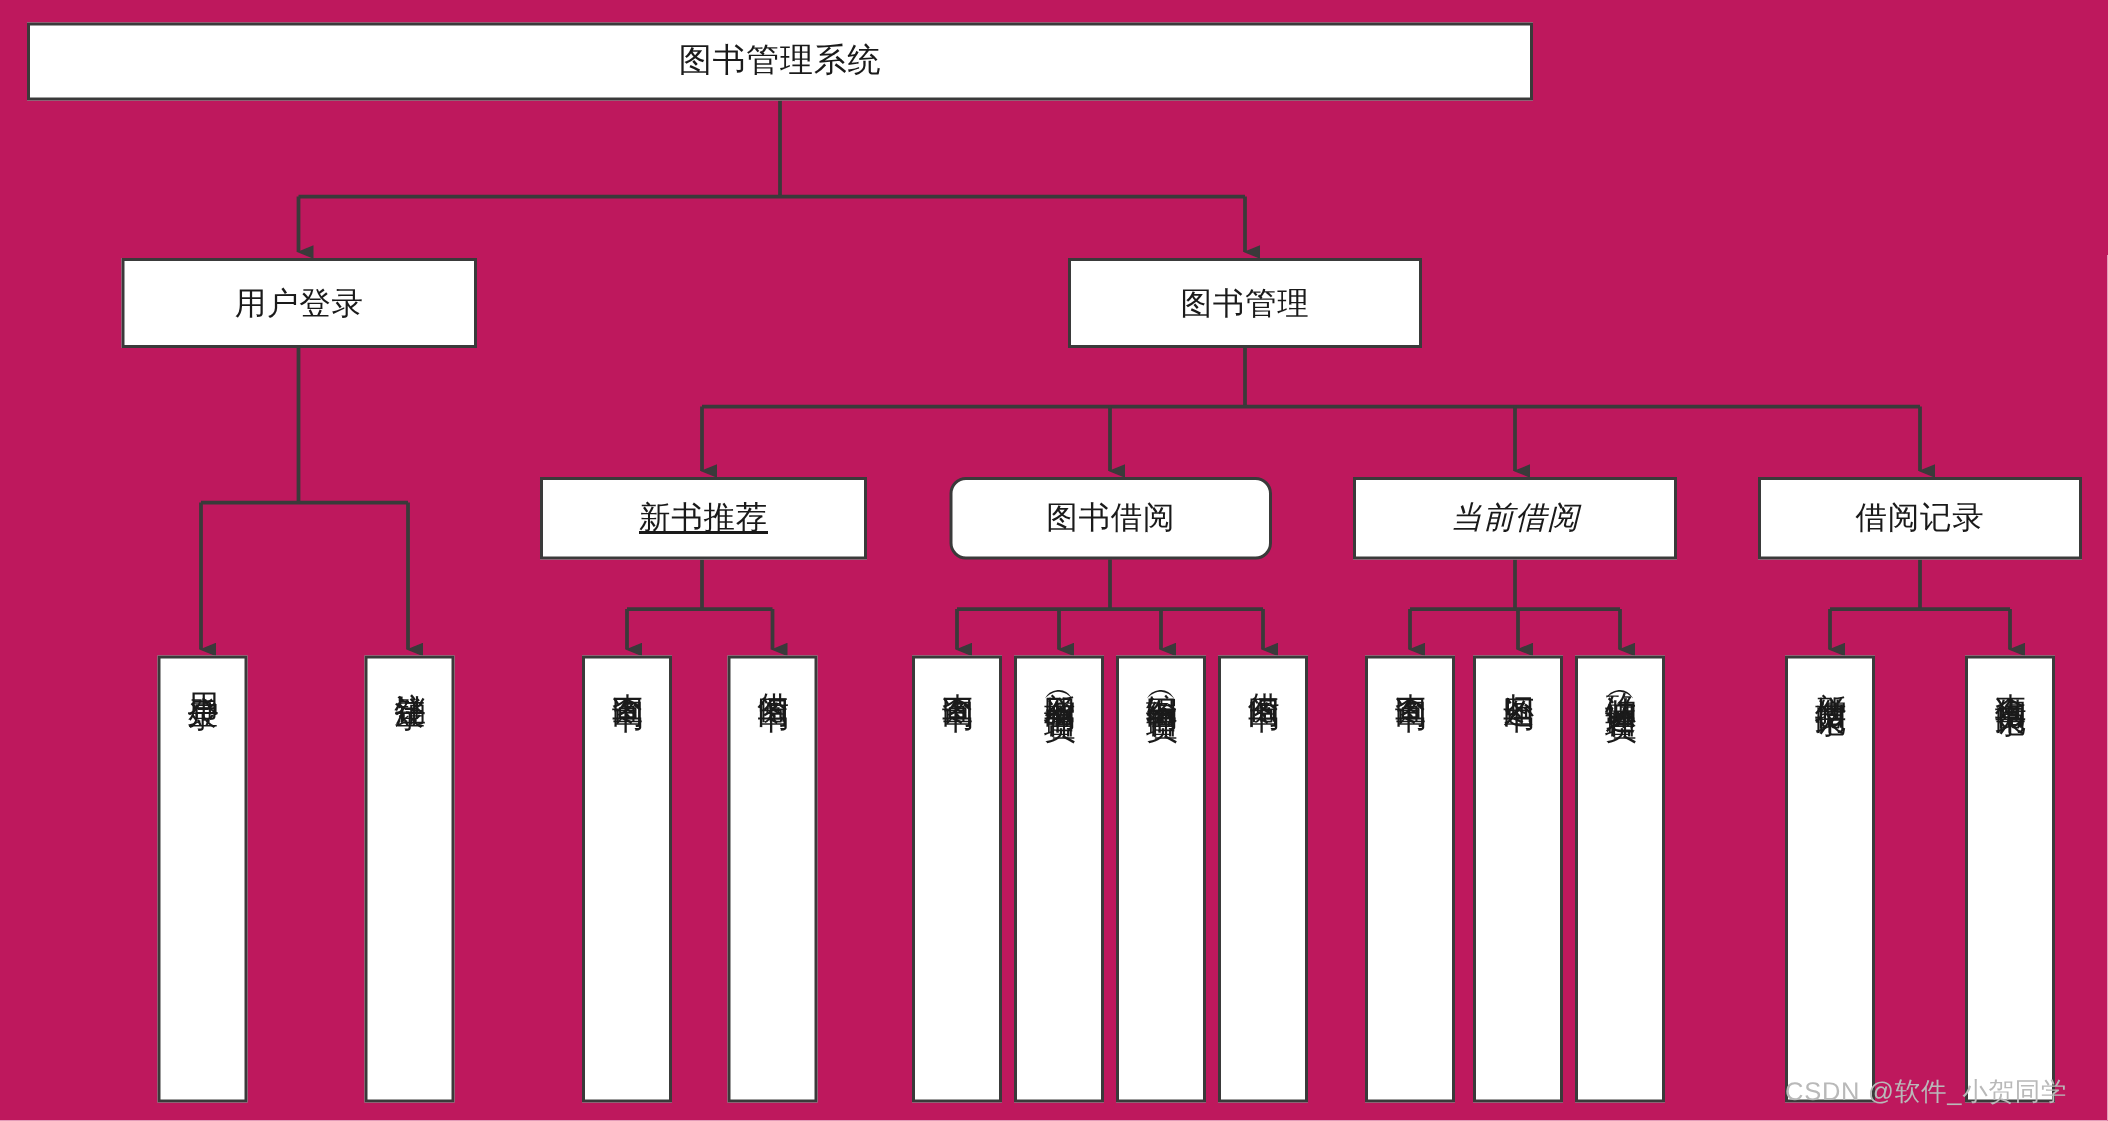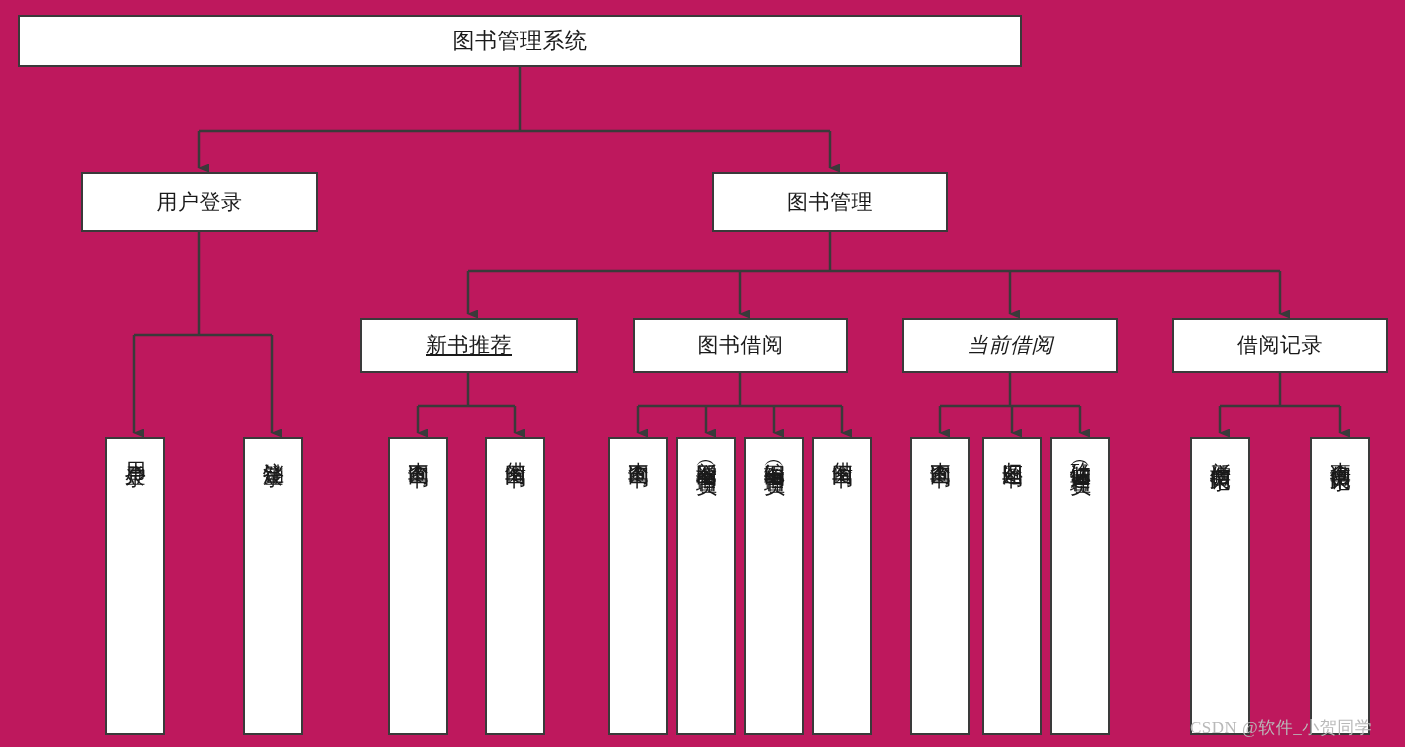--- a/index.html
+++ b/index.html
@@ -61,21 +61,21 @@
     line-height: 1;
   }
   #root-node .label { font-size: 22px; }
   .watermark {
     position: absolute;
     color: #b9b9b9;
     font-size: 17px;
     letter-spacing: 0.5px;
     white-space: nowrap;
     z-index: 5;
-    font-family: Liberation Serif, serif;
+    font-family: Liberation Sans, sans-serif;
   }
 </style>
 </head>
 <body>
 
 <div id="canvas">
 
   <svg id="wires" viewBox="0 0 1405 747" width="1405" height="747" xmlns="http://www.w3.org/2000/svg">
     <defs>
       <marker id="arrowhead" markerWidth="9" markerHeight="11" refX="4.5" refY="10" orient="auto" markerUnits="userSpaceOnUse">
@@ -133,21 +133,21 @@
   <div class="node horizontal" style="left:81px; top:172px; width:237px; height:60px;">
     <span class="label">用户登录</span>
   </div>
   <div class="node horizontal" style="left:712px; top:172px; width:236px; height:60px;">
     <span class="label">图书管理</span>
   </div>
 
   <div class="node horizontal" style="left:360px; top:318px; width:218px; height:55px;text-decoration:underline;">
     <span class="label">新书推荐</span>
   </div>
-  <div class="node horizontal" style="left:633px; top:318px; width:215px; height:55px;">
+  <div class="node horizontal" style="left:633px; top:318px; width:215px; height:55px;border-radius:11px;">
     <span class="label">图书借阅</span>
   </div>
   <div class="node horizontal" style="left:902px; top:318px; width:216px; height:55px;font-style:italic;">
     <span class="label">当前借阅</span>
   </div>
   <div class="node horizontal" style="left:1172px; top:318px; width:216px; height:55px;">
     <span class="label">借阅记录</span>
   </div>
 
   <div class="node vertical" style="left:105px; top:437px; width:60px; height:298px;">

